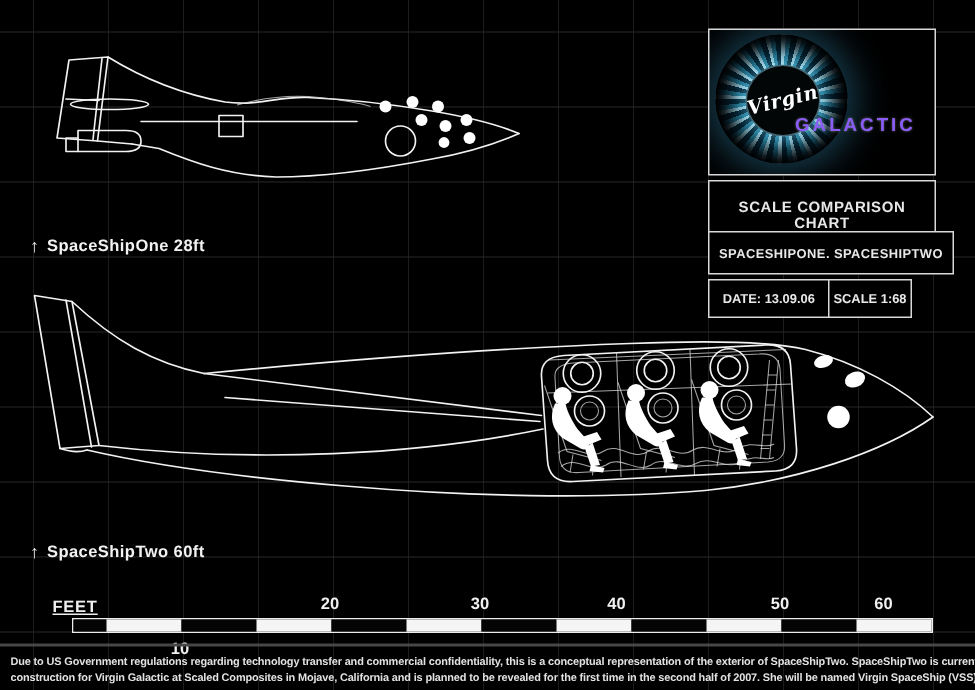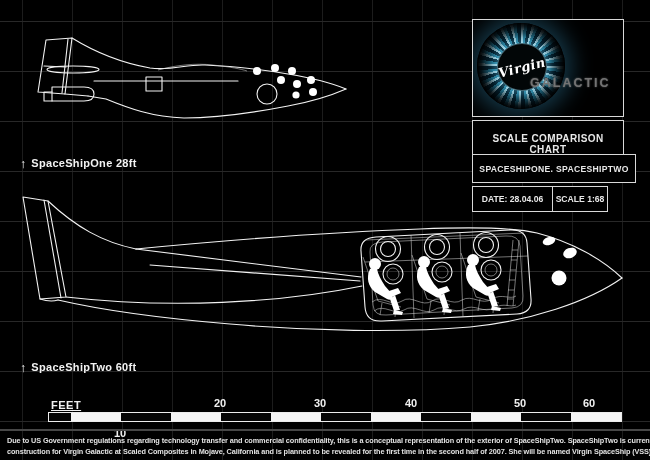--- a/index.html
+++ b/index.html
@@ -26,28 +26,28 @@
   .eye{position:absolute;left:4px;top:3px;width:88px;height:86px;border-radius:50%;
        background:
          radial-gradient(circle at 50% 50%, rgba(0,0,0,0) 0 34%, rgba(2,35,52,.25) 46%, rgba(0,5,8,.88) 64%, #000 71%),
          repeating-conic-gradient(#b9e9f6 0deg 4deg,#2e8fae 4deg 9deg,#06293a 9deg 15deg);
        box-shadow:0 0 22px 7px rgba(52,140,180,.40);}
   .pupil{position:absolute;left:24px;top:23px;width:48px;height:46px;border-radius:50%;background:#020607;
          border:1px solid rgba(150,225,250,.45);box-shadow:0 0 7px 2px rgba(120,215,250,.35);
          display:flex;align-items:center;justify-content:center;}
   .virgin-script{color:#fff;font-family:"DejaVu Serif",serif;font-style:italic;font-weight:bold;
          font-size:13px;transform:rotate(-14deg);letter-spacing:.5px;}
-  .galactic{position:absolute;left:57px;top:56px;color:#737373;font-size:12.5px;font-weight:bold;
+  .galactic{position:absolute;left:57px;top:56px;color:#8b5cf6;font-size:12.5px;font-weight:bold;
          letter-spacing:2px;text-shadow:0 0 2px rgba(255,255,255,.35);}
   .title-cell{position:absolute;left:0;top:101px;width:152px;height:48px;font-size:10px;font-weight:bold;letter-spacing:.4px;}
   .sub-cell{position:absolute;left:0;top:135px;width:164px;height:29px;font-size:8.6px;font-weight:bold;letter-spacing:.3px;}
   .date-cell{position:absolute;left:0;top:167px;width:81px;height:26px;font-size:8.6px;font-weight:bold;}
   .scale-cell{position:absolute;left:80px;top:167px;width:56px;height:26px;font-size:8.6px;font-weight:bold;}
   
-  .feet-label{position:absolute;left:51px;top:399px;color:#f0f0f0;font-size:11px;font-weight:bold;letter-spacing:.5px;text-decoration:underline;}
+  .feet-label{position:absolute;left:35px;top:399px;color:#f0f0f0;font-size:11px;font-weight:bold;letter-spacing:.5px;text-decoration:underline;}
   .tick{position:absolute;top:397px;transform:translateX(-50%);color:#f0f0f0;font-size:11px;font-weight:bold;}
   .bar{position:absolute;left:48px;top:412px;width:572px;height:8px;border:1px solid #ecenormal;border:1px solid #ececec;display:flex;background:#000;}
   .bar .sg{height:100%;}
   .sg.d{background:#050505;}
   .sg.w{background:#f5f5f5;}
   .grey-rule{position:absolute;left:0;top:429px;width:650px;height:2px;background:#474747;}
   
   .footer{position:absolute;left:7px;top:435px;width:643px;color:#e2e2e2;font-size:7.3px;font-weight:bold;
           line-height:11px;letter-spacing:-0.1px;white-space:nowrap;overflow:hidden;}
 </style>
@@ -191,21 +191,21 @@
   <div class="panel">
     <div class="pbox logo-cell">
       <div class="eye"></div>
       <div class="pupil">
         <span class="virgin-script">Virgin</span>
       </div>
       <div class="galactic">GALACTIC</div>
     </div>
     <div class="pbox title-cell">SCALE COMPARISON CHART</div>
     <div class="pbox sub-cell">SPACESHIPONE. SPACESHIPTWO</div>
-    <div class="pbox date-cell">DATE: 28.04.06</div>
+    <div class="pbox date-cell">DATE: 13.09.06</div>
     <div class="pbox scale-cell">SCALE 1:68</div>
   </div>
 
   <div class="feet-label">FEET</div>
   <div class="tick" style="left:120px;margin-top:30px;">10</div>
   <div class="tick" style="left:220px;">20</div>
   <div class="tick" style="left:320px;">30</div>
   <div class="tick" style="left:411px;">40</div>
   <div class="tick" style="left:520px;">50</div>
   <div class="tick" style="left:589px;">60</div>

